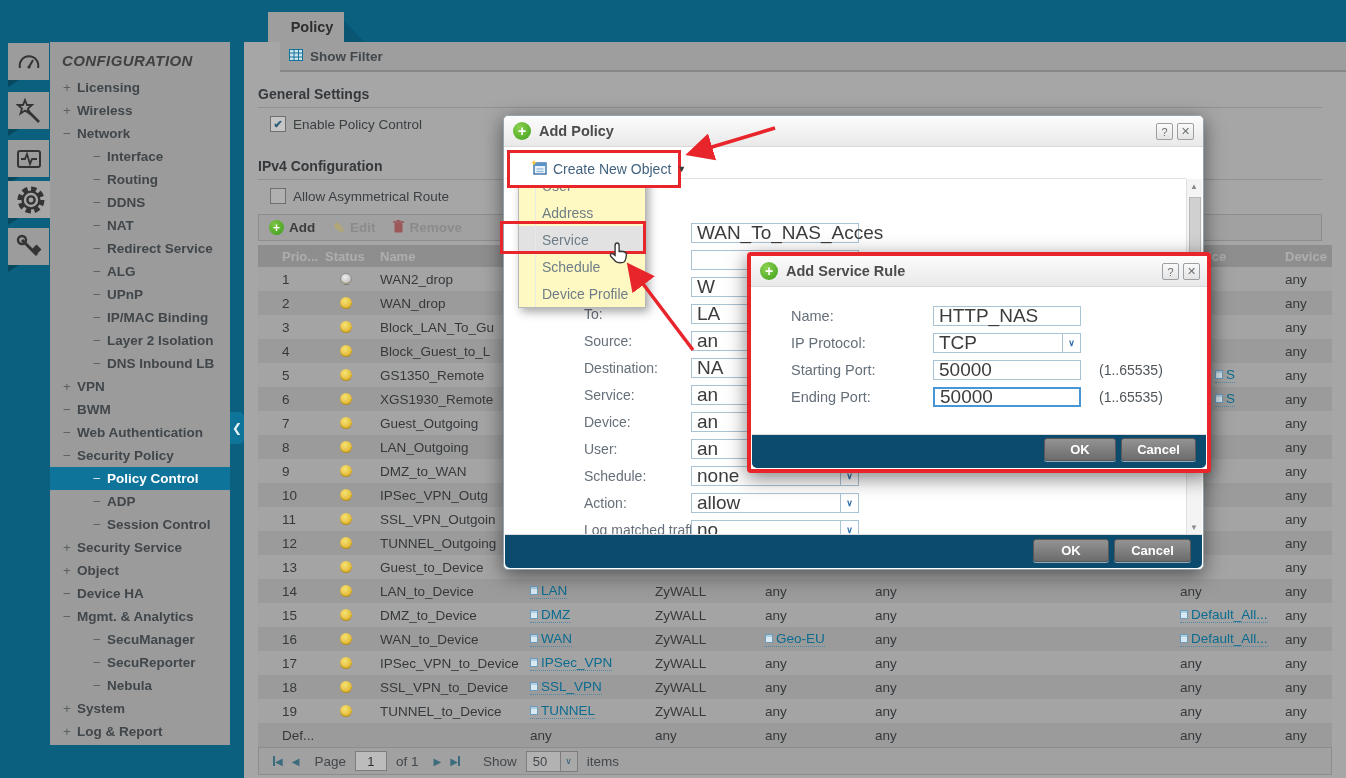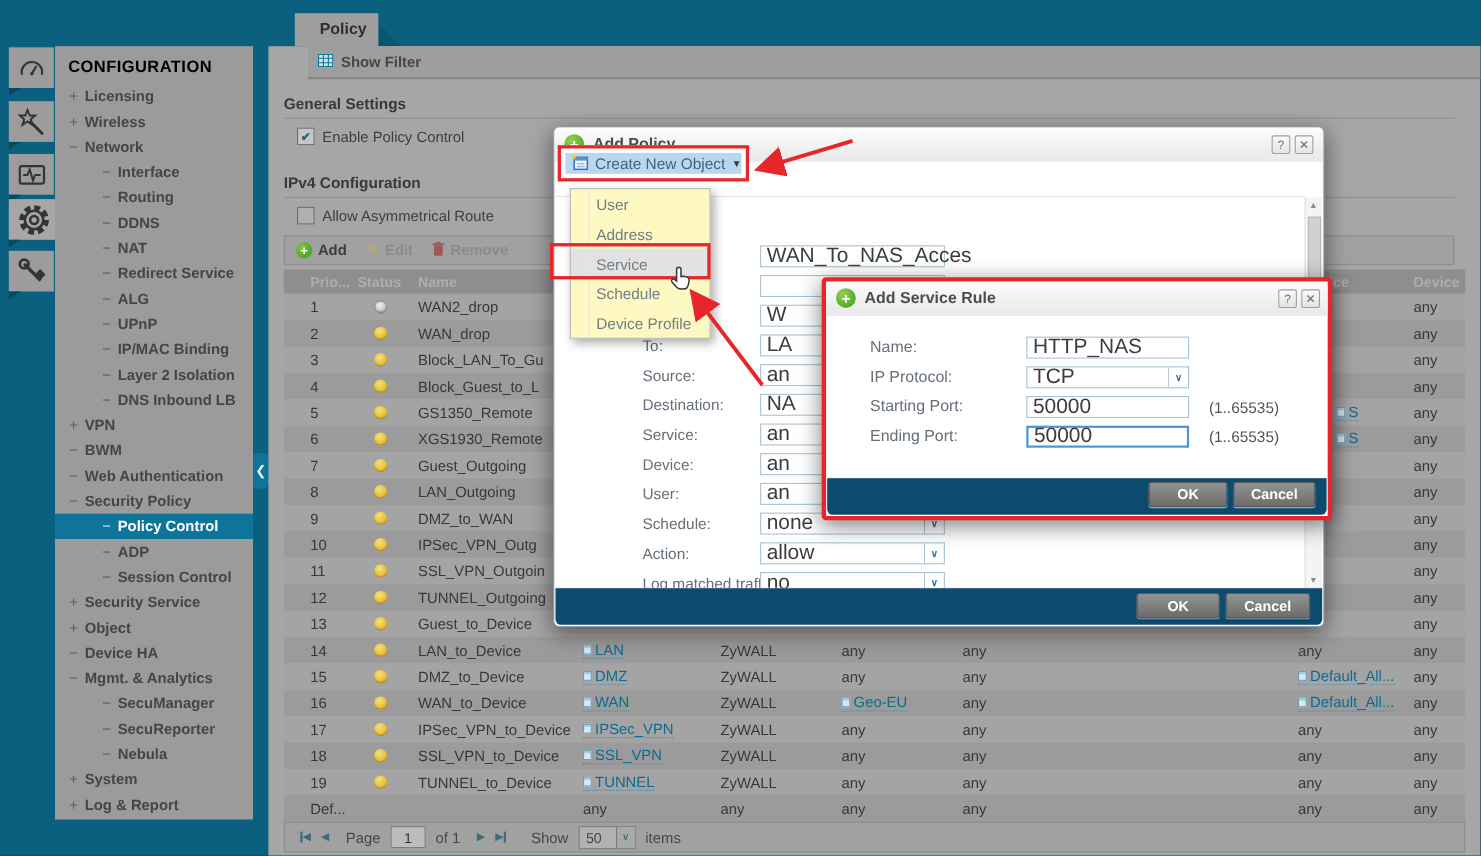--- a/index.html
+++ b/index.html
@@ -10,21 +10,21 @@
   .tile{position:absolute;left:8px;width:41px;height:37px;background:#9c9c9c;
     display:flex;align-items:center;justify-content:center;}
   .tile::after{content:"";position:absolute;left:0;bottom:-7px;width:0;height:0;
     border-right:11px solid transparent;border-top:7px solid #07485f;}
   .tile.active{background:#a6a6a6;width:46px;}
   .tile svg{display:block}
 
   
   .cfg{position:absolute;left:50px;top:42px;width:180px;height:703px;background:#9b9b9b;}
   .cfg-title{padding:10px 0 7px 12px;font-size:15px;font-weight:bold;
-    letter-spacing:.4px;color:#000000;}
+    letter-spacing:.4px;color:#404040;font-style:italic;}
   .mi{display:flex;align-items:center;height:23px;padding-left:13px;font-size:13.5px;
     font-weight:bold;color:#40464a;cursor:pointer;white-space:nowrap;}
   .mi .pre{width:14px;color:#5a6064;font-weight:normal;flex:0 0 14px;}
   .mi.lv2{padding-left:43px;}
   .mi.active{background:#0f7499;color:#fff;}
   .mi.active .pre{color:#d9e7ee;}
   .collapse{position:absolute;left:230px;top:412px;width:14px;height:32px;background:#0f7499;
     color:#e8f2f7;display:flex;align-items:center;justify-content:center;font-size:12px;
     border-radius:0 5px 5px 0;cursor:pointer;}
 
@@ -108,22 +108,22 @@
   .dlg-foot{position:absolute;left:1px;right:1px;bottom:1px;height:33px;background:#0c4a6e;
     border-top:1px solid #dcdcdc;border-radius:0 0 5px 5px;text-align:center;}
   .btn{position:absolute;height:21px;background:linear-gradient(#939393,#6c6c6c);
     border:1px solid #585858;border-radius:3px;color:#fff;font-weight:bold;font-size:13px;
     display:flex;align-items:center;justify-content:center;cursor:pointer;
     box-shadow:0 1px 0 rgba(255,255,255,.55);}
 
   #addPolicy{left:503px;top:115px;width:699px;height:453px;z-index:10;}
   .ap-toolbar{position:absolute;left:1px;top:31px;right:17px;height:31px;background:#fff;
     border-bottom:1px solid #e2e2e2;}
-  .cno-wrap{position:absolute;left:3px;top:16px;width:174px;height:33px;border:3px solid #e8252a;
-    box-sizing:border-box;background:#fff;padding:4px;z-index:6;}
+  .cno-wrap{position:absolute;left:3px;top:34px;width:174px;height:33px;border:3px solid #e8252a;
+    box-sizing:border-box;background:#fff;padding:16px;z-index:6;}
   .cno{display:flex;align-items:center;gap:6px;background:#b9d8f0;height:100%;box-sizing:border-box;
     padding:0 5px;font-size:14px;color:#42637f;cursor:pointer;white-space:nowrap;}
   .cno .caret{color:#3c3c3c;font-size:9px;}
   .menu{position:absolute;left:14px;top:55px;width:126px;background:#fef9c3;border:1px solid #b8b8b8;
     box-shadow:3px 4px 9px rgba(0,0,0,.35);z-index:5;}
   .menu-item{height:27px;display:flex;align-items:center;padding-left:23px;font-size:14px;
     color:#6e7d88;position:relative;cursor:pointer;}
   .menu-item::before{content:"";position:absolute;left:16px;top:0;bottom:0;width:1px;background:#e8e8e8;}
   .menu-item.hl{background:#e2e2e2;}
   .ap-form{position:absolute;left:80px;top:103px;width:420px;}

